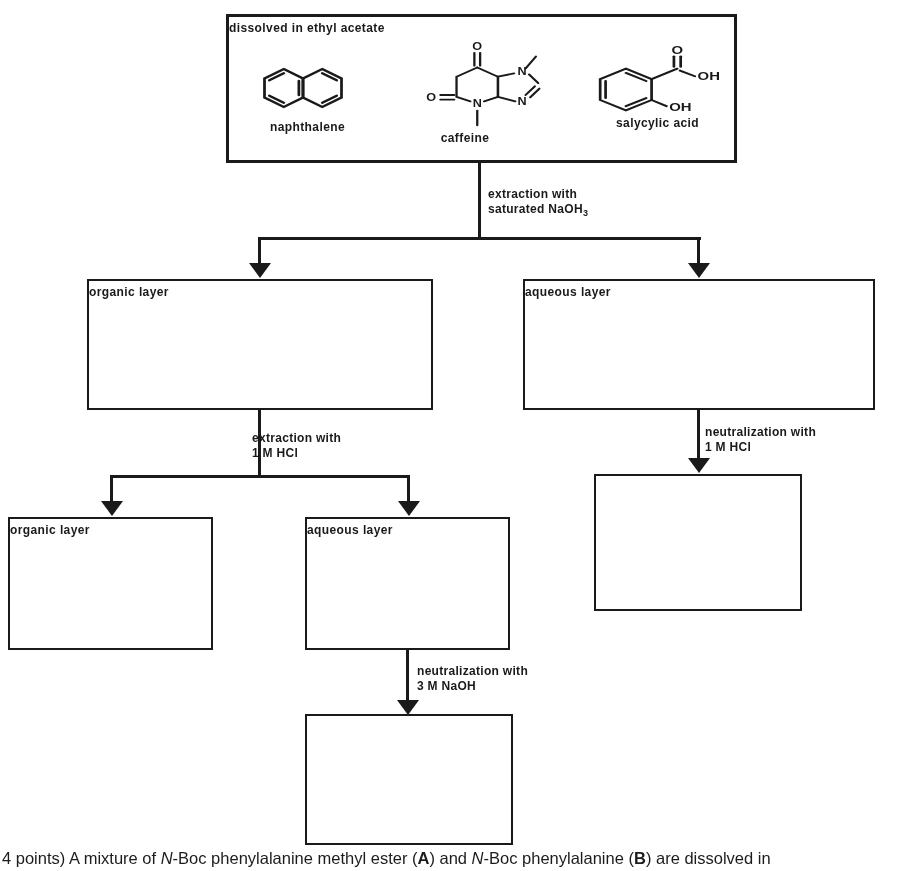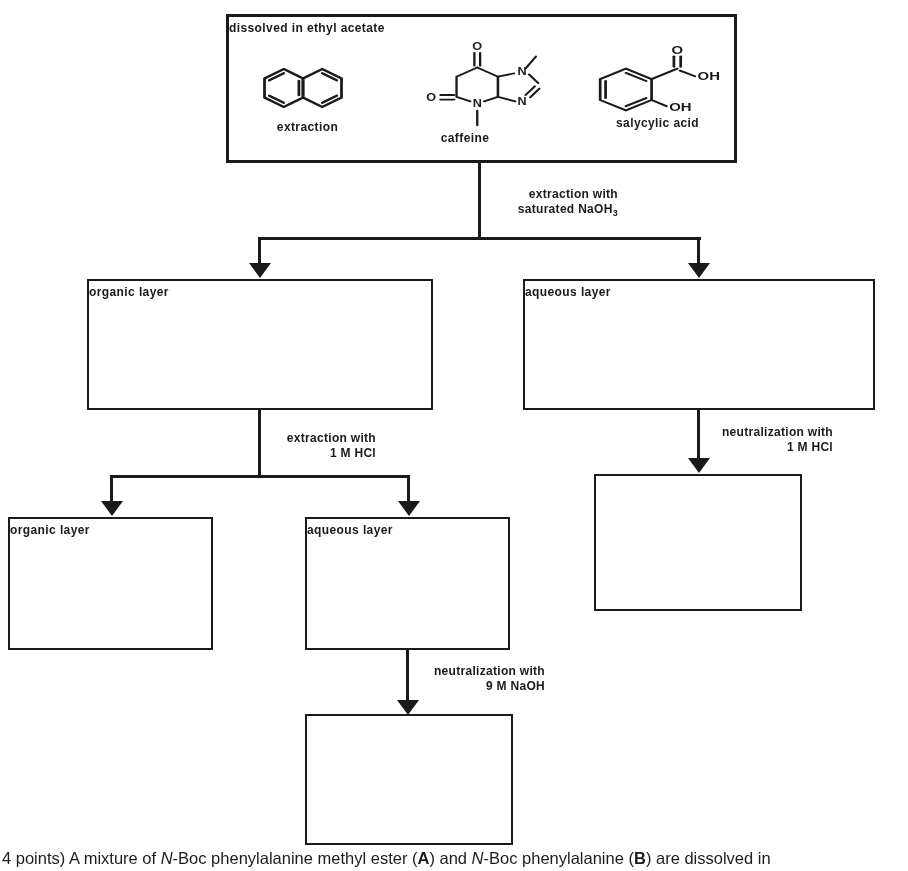--- a/index.html
+++ b/index.html
@@ -15,21 +15,21 @@
     text-align:left;font-weight:bold;font-size:12px;letter-spacing:.4px;
     padding-top:4px;color:#1a1a1a;
   }
   .line{position:absolute;background:#1a1a1a;}
   .arrow{
     position:absolute;width:0;height:0;
     border-left:11px solid transparent;border-right:11px solid transparent;
     border-top:15px solid #1a1a1a;
   }
   .step-label{
-    position:absolute;text-align:right;font-weight:bold;font-size:12px;
+    position:absolute;text-align:left;font-weight:bold;font-size:12px;
     line-height:15px;letter-spacing:.3px;color:#1a1a1a;
   }
   .step-label sub{font-size:9px;}
   .struct-label{
     position:absolute;text-align:center;font-weight:bold;font-size:12px;
     letter-spacing:.4px;color:#1a1a1a;
   }
   .struct{position:absolute;}
   .struct path,.struct polygon,.struct line{stroke:#1a1a1a;stroke-width:2;fill:none;stroke-linecap:round;}
   .struct text{fill:#1a1a1a;font-family:"Liberation Sans",sans-serif;font-weight:bold;font-size:11px;}
@@ -51,21 +51,21 @@
 
   <svg class="struct" style="left:259px;top:62px;" width="88" height="52" viewBox="0 4 64 44" preserveAspectRatio="none">
     <polygon points="18,10 32,18 32,34 18,42 4,34 4,18"></polygon>
     <polygon points="46,10 60,18 60,34 46,42 32,34 32,18"></polygon>
     <path d="M18 13.5 L7.5 19.5"></path>
     <path d="M7.5 32.5 L18 38.5"></path>
     <path d="M29 20 L29 32"></path>
     <path d="M46 13.5 L56.5 19.5"></path>
     <path d="M46 38.5 L56.5 32.5"></path>
   </svg>
-  <div class="struct-label" style="left:245px;top:120px;width:125px;">extraction</div>
+  <div class="struct-label" style="left:245px;top:120px;width:125px;">naphthalene</div>
 
   <svg class="struct" style="left:422px;top:40px;" width="122" height="88" viewBox="2 0 106 96" preserveAspectRatio="none">
     <path d="M50 30 L32 40 L32 62 L44 67"></path>
     <path d="M56 67 L68 62 L68 40 L50 30"></path>
     <path d="M68 62 L68 40"></path>
     <path d="M47.5 28 L47.5 14"></path>
     <path d="M52.5 28 L52.5 14"></path>
     <text x="50" y="11" text-anchor="middle">O</text>
     <path d="M30 60 L18 60"></path>
     <path d="M30 65 L18 65"></path>
@@ -131,21 +131,21 @@
   <div class="box" style="left:8px;top:517px;width:205px;height:133px;">
     <div class="box-label">organic layer</div>
   </div>
   <div class="box" style="left:305px;top:517px;width:205px;height:133px;">
     <div class="box-label">aqueous layer</div>
   </div>
 
   <div class="line" style="left:406px;top:650px;width:3px;height:51px;"></div>
   <div class="step-label" style="left:417px;top:664px;width:128px;">
     <span>neutralization with</span><br>
-    <span>9 M NaOH</span>
+    <span>3 M NaOH</span>
   </div>
   <div class="arrow" style="left:397px;top:700px;"></div>
   <div class="box" style="left:305px;top:714px;width:208px;height:131px;">
     <div class="box-label"></div>
   </div>
 
   <div class="line" style="left:697px;top:410px;width:3px;height:49px;"></div>
   <div class="step-label" style="left:705px;top:425px;width:128px;">
     <span>neutralization with</span><br>
     <span>1 M HCl</span>

